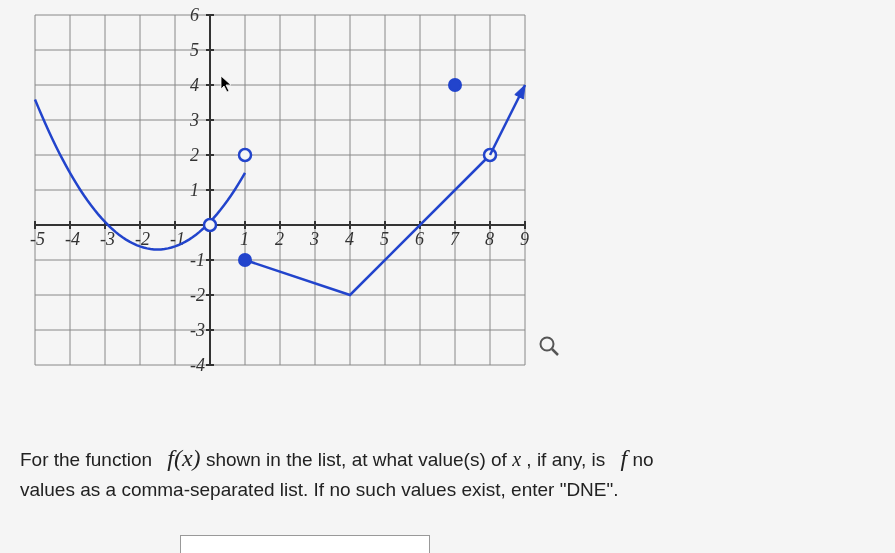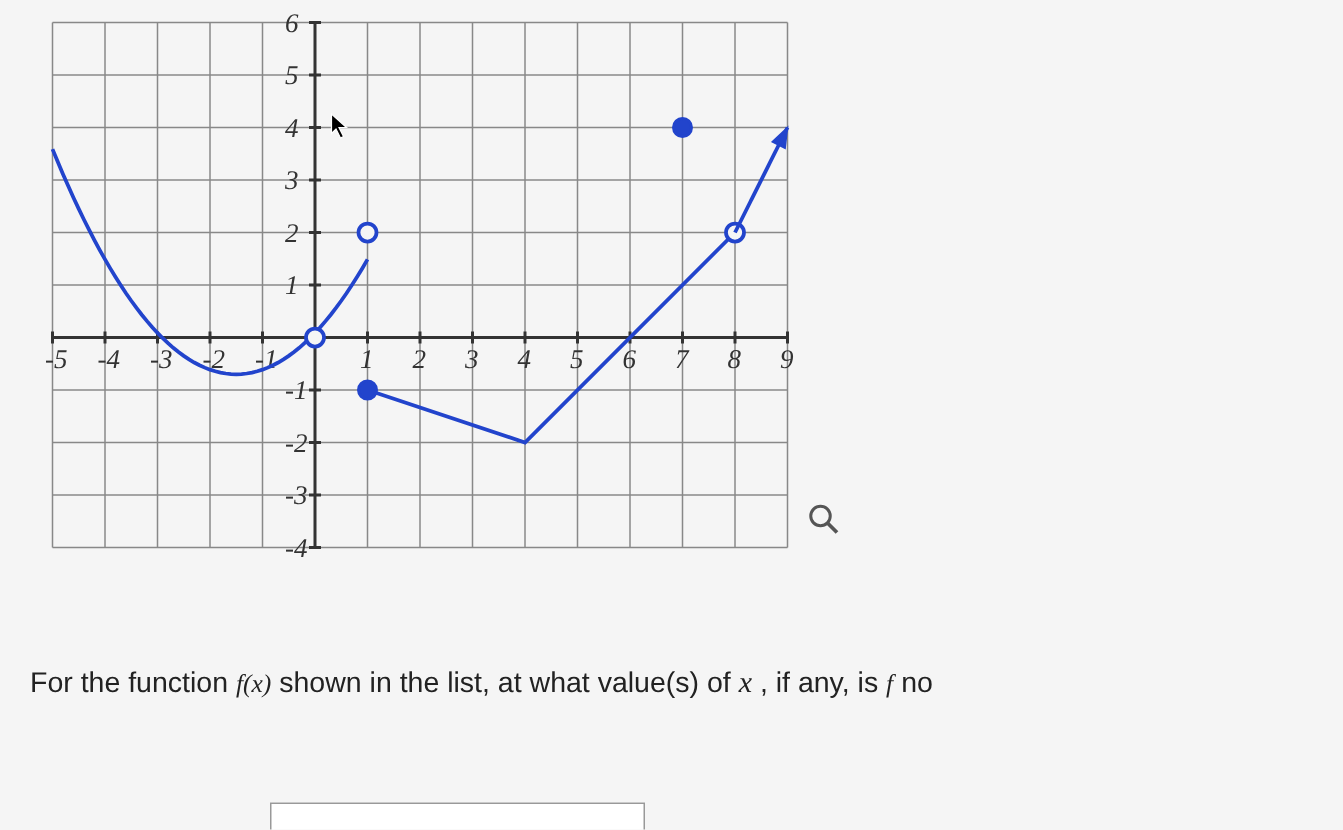--- a/index.html
+++ b/index.html
@@ -61,21 +61,22 @@
       top: 440px;
       width: 870px;
       font-family: 'Trebuchet MS', Verdana, sans-serif;
       font-size: 19px;
       line-height: 1.5;
       color: #222;
     }
     .math-f {
       font-family: 'Times New Roman', serif;
       font-style: italic;
-      font-size: 17px;
+      font-size: 24px;
+      margin-left: 10px;
     }
     .math-x {
       font-family: 'Times New Roman', serif;
       font-style: italic;
       font-size: 20px;
     }
     .answer-input {
       position: absolute;
       left: 180px;
       top: 535px;
@@ -220,15 +221,16 @@
 
 <div class="question-text">
   <span>For the function </span>
   <span class="math-f">f(x)</span>
   <span> shown in the list, at what value(s) of </span>
   <span class="math-x">x</span>
   <span> , if any, is </span>
   <span class="math-f">f</span>
   <span> no</span>
   <br>
+  <span>values as a comma-separated list. If no such values exist, enter "DNE".</span>
 </div>
 
 <input class="answer-input" type="text" placeholder="" style="">
 
 </body></html>

